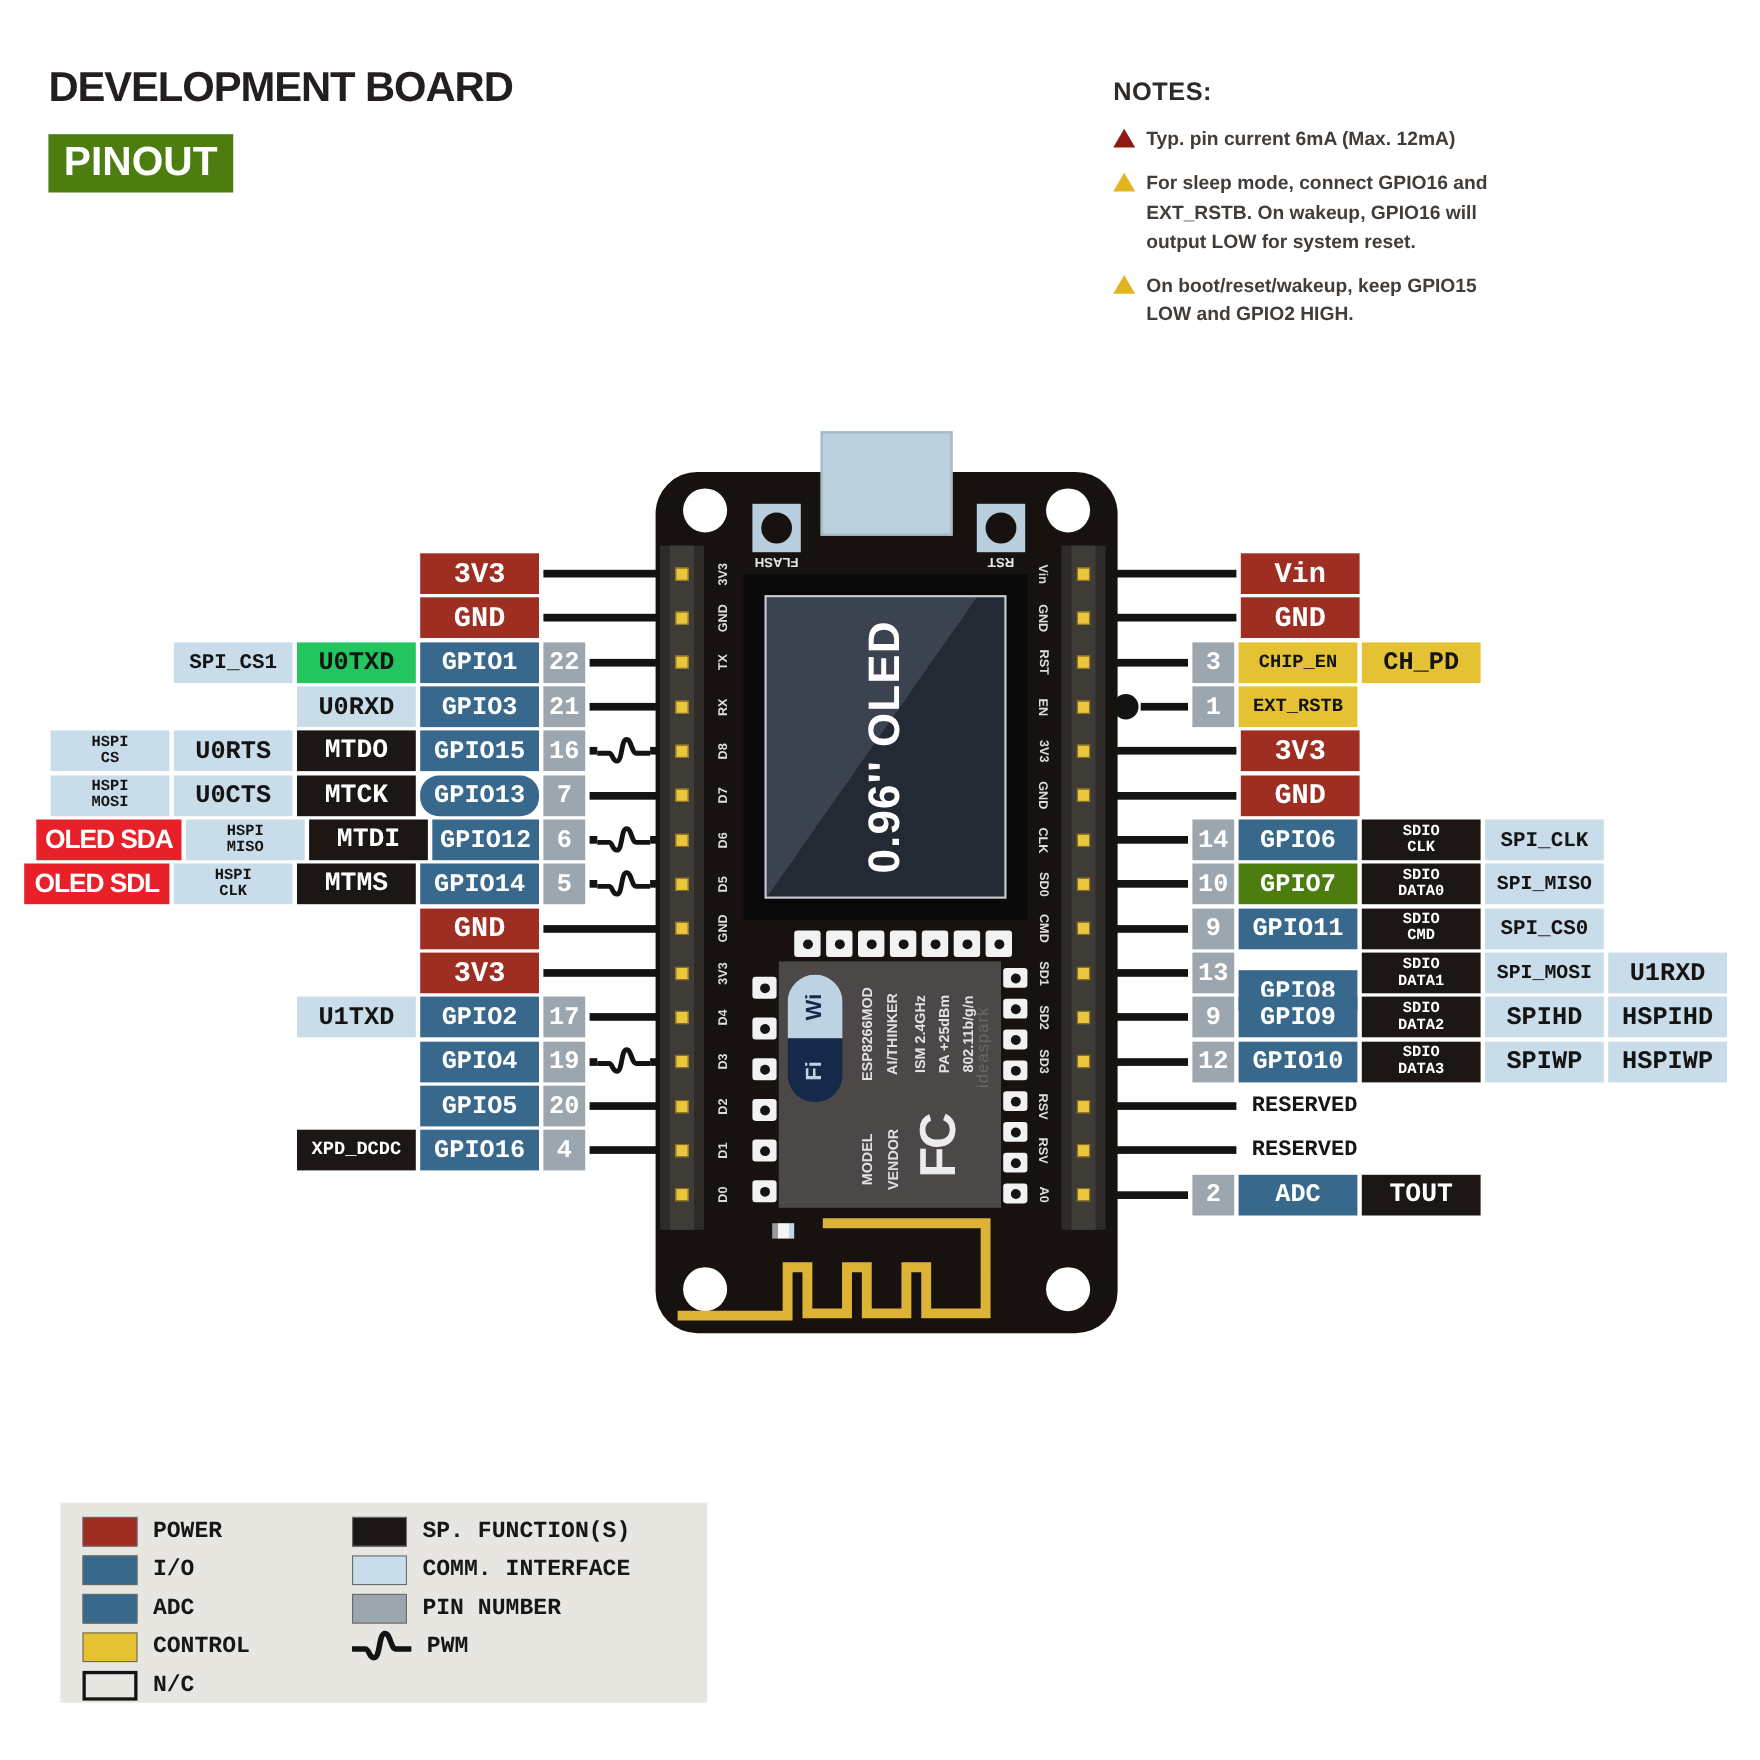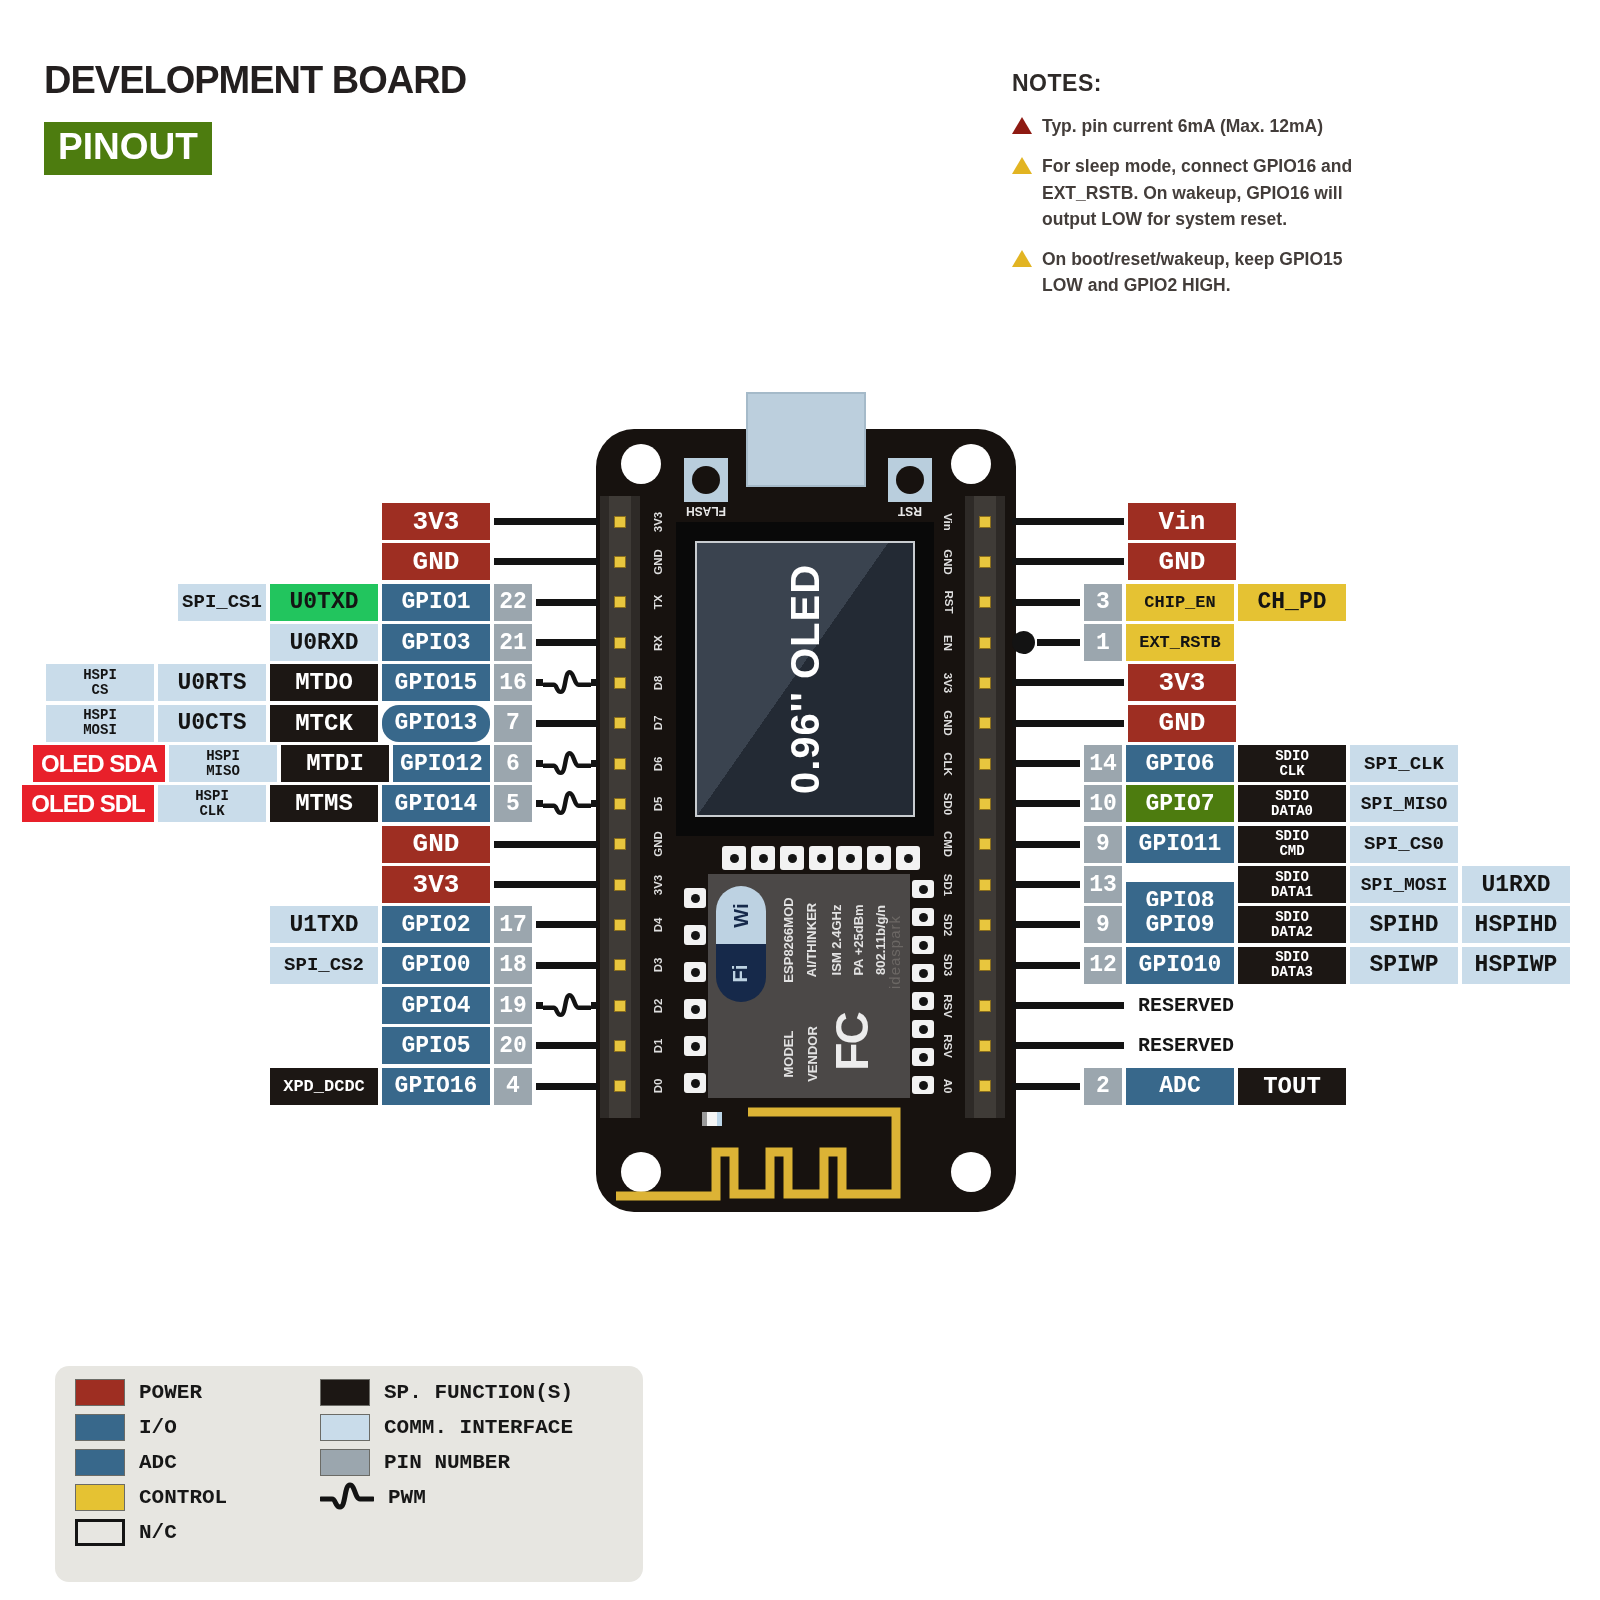--- a/index.html
+++ b/index.html
@@ -62,21 +62,21 @@
   .wifi-pill{left:716px;top:886px;width:50px;height:116px;border-radius:25px;overflow:hidden;
              display:flex;flex-direction:column;}
   .wifi-top{flex:1;background:#bdd2e2;display:flex;align-items:center;justify-content:center;}
   .wifi-bot{flex:1;background:#16294a;display:flex;align-items:center;justify-content:center;}
   .wifi-top span{color:#16294a;font-weight:bold;font-size:20px;transform:rotate(-90deg);}
   .wifi-bot span{color:#bdd2e2;font-weight:bold;font-size:20px;transform:rotate(-90deg);}
   .led{left:702px;top:1112px;width:20px;height:14px;
        background:linear-gradient(90deg,#9a9a9a 0 25%,#f5f5f5 25% 75%,#bcd6e8 75% 100%);}
 
   
-  .legend{left:55px;top:1366px;width:588px;height:216px;background:#e7e6e1;border-radius:14px;}
+  .legend{left:55px;top:1366px;width:588px;height:182px;background:#e7e6e1;}
   .leg-item{position:absolute;display:flex;align-items:center;gap:14px;height:28px;}
   .leg-swatch{width:50px;height:27px;border:1px solid #6b6b66;box-sizing:border-box;flex:0 0 auto;}
   .leg-label{font-family:"Liberation Mono",monospace;font-weight:bold;font-size:21px;color:#171717;white-space:nowrap;}
 </style>
 </head>
 <body>
 
 <div id="canvas">
 
   <div class="abs" style="left:44px;top:58px;">
@@ -157,21 +157,21 @@
           <div class="line"></div>
         </div>
       </div>
       <div class="row">
         <div class="box" style="background: rgb(158, 46, 34); color: rgb(255, 255, 255); width: 108px; font-size: 26px;">GND</div>
         <div class="wire" style="width: 104px;">
           <div class="line"></div>
         </div>
       </div>
       <div class="row">
-        <div class="box" style="background: rgb(201, 220, 234); color: rgb(20, 20, 20); width: 88px; font-size: 19px;">SPI_CS1</div>
+        <div class="box" style="background: rgb(201, 220, 234); color: rgb(20, 20, 20); width: 108px; font-size: 19px;">SPI_CS1</div>
         <div class="box" style="background: #22c55e; color: rgb(20, 20, 20); width: 108px; font-size: 23px;">U0TXD</div>
         <div class="box" style="background: rgb(56, 104, 139); color: rgb(255, 255, 255); width: 108px; font-size: 23px;">GPIO1</div>
         <div class="box pin-num" style="background: rgb(155, 166, 174);">22</div>
         <div class="wire" style="width: 62px;">
           <div class="line"></div>
         </div>
       </div>
       <div class="row">
         <div class="box" style="background: rgb(201, 220, 234); color: rgb(20, 20, 20); width: 108px; font-size: 23px;">U0RXD</div>
         <div class="box" style="background: rgb(56, 104, 139); color: rgb(255, 255, 255); width: 108px; font-size: 23px;">GPIO3</div>
@@ -259,28 +259,20 @@
       <div class="row">
         <div class="box" style="background: rgb(158, 46, 34); color: rgb(255, 255, 255); width: 108px; font-size: 26px;">3V3</div>
         <div class="wire" style="width: 104px;">
           <div class="line"></div>
         </div>
       </div>
       <div class="row">
         <div class="box" style="background: rgb(201, 220, 234); color: rgb(20, 20, 20); width: 108px; font-size: 23px;">U1TXD</div>
         <div class="box" style="background: rgb(56, 104, 139); color: rgb(255, 255, 255); width: 108px; font-size: 23px;">GPIO2</div>
         <div class="box pin-num" style="background: rgb(155, 166, 174);">17</div>
-        <div class="wire" style="width: 62px;">
-          <div class="line"></div>
-        </div>
-      </div>
-      <div class="row">
-        <div class="box" style="background: rgb(201, 220, 234); color: rgb(20, 20, 20); width: 108px; font-size: 19px;">SPI_CS2</div>
-        <div class="box" style="background: rgb(56, 104, 139); color: rgb(255, 255, 255); width: 108px; font-size: 23px;">GPIO0</div>
-        <div class="box pin-num" style="background: rgb(155, 166, 174);">18</div>
         <div class="wire" style="width: 62px;">
           <div class="line"></div>
         </div>
       </div>
       <div class="row">
         <div class="box" style="background: rgb(56, 104, 139); color: rgb(255, 255, 255); width: 108px; font-size: 23px;">GPIO4</div>
         <div class="box pin-num" style="background: rgb(155, 166, 174);">19</div>
         <div class="wire" style="width: 62px;">
           <div class="line"></div>
           <span style="display: flex;">

